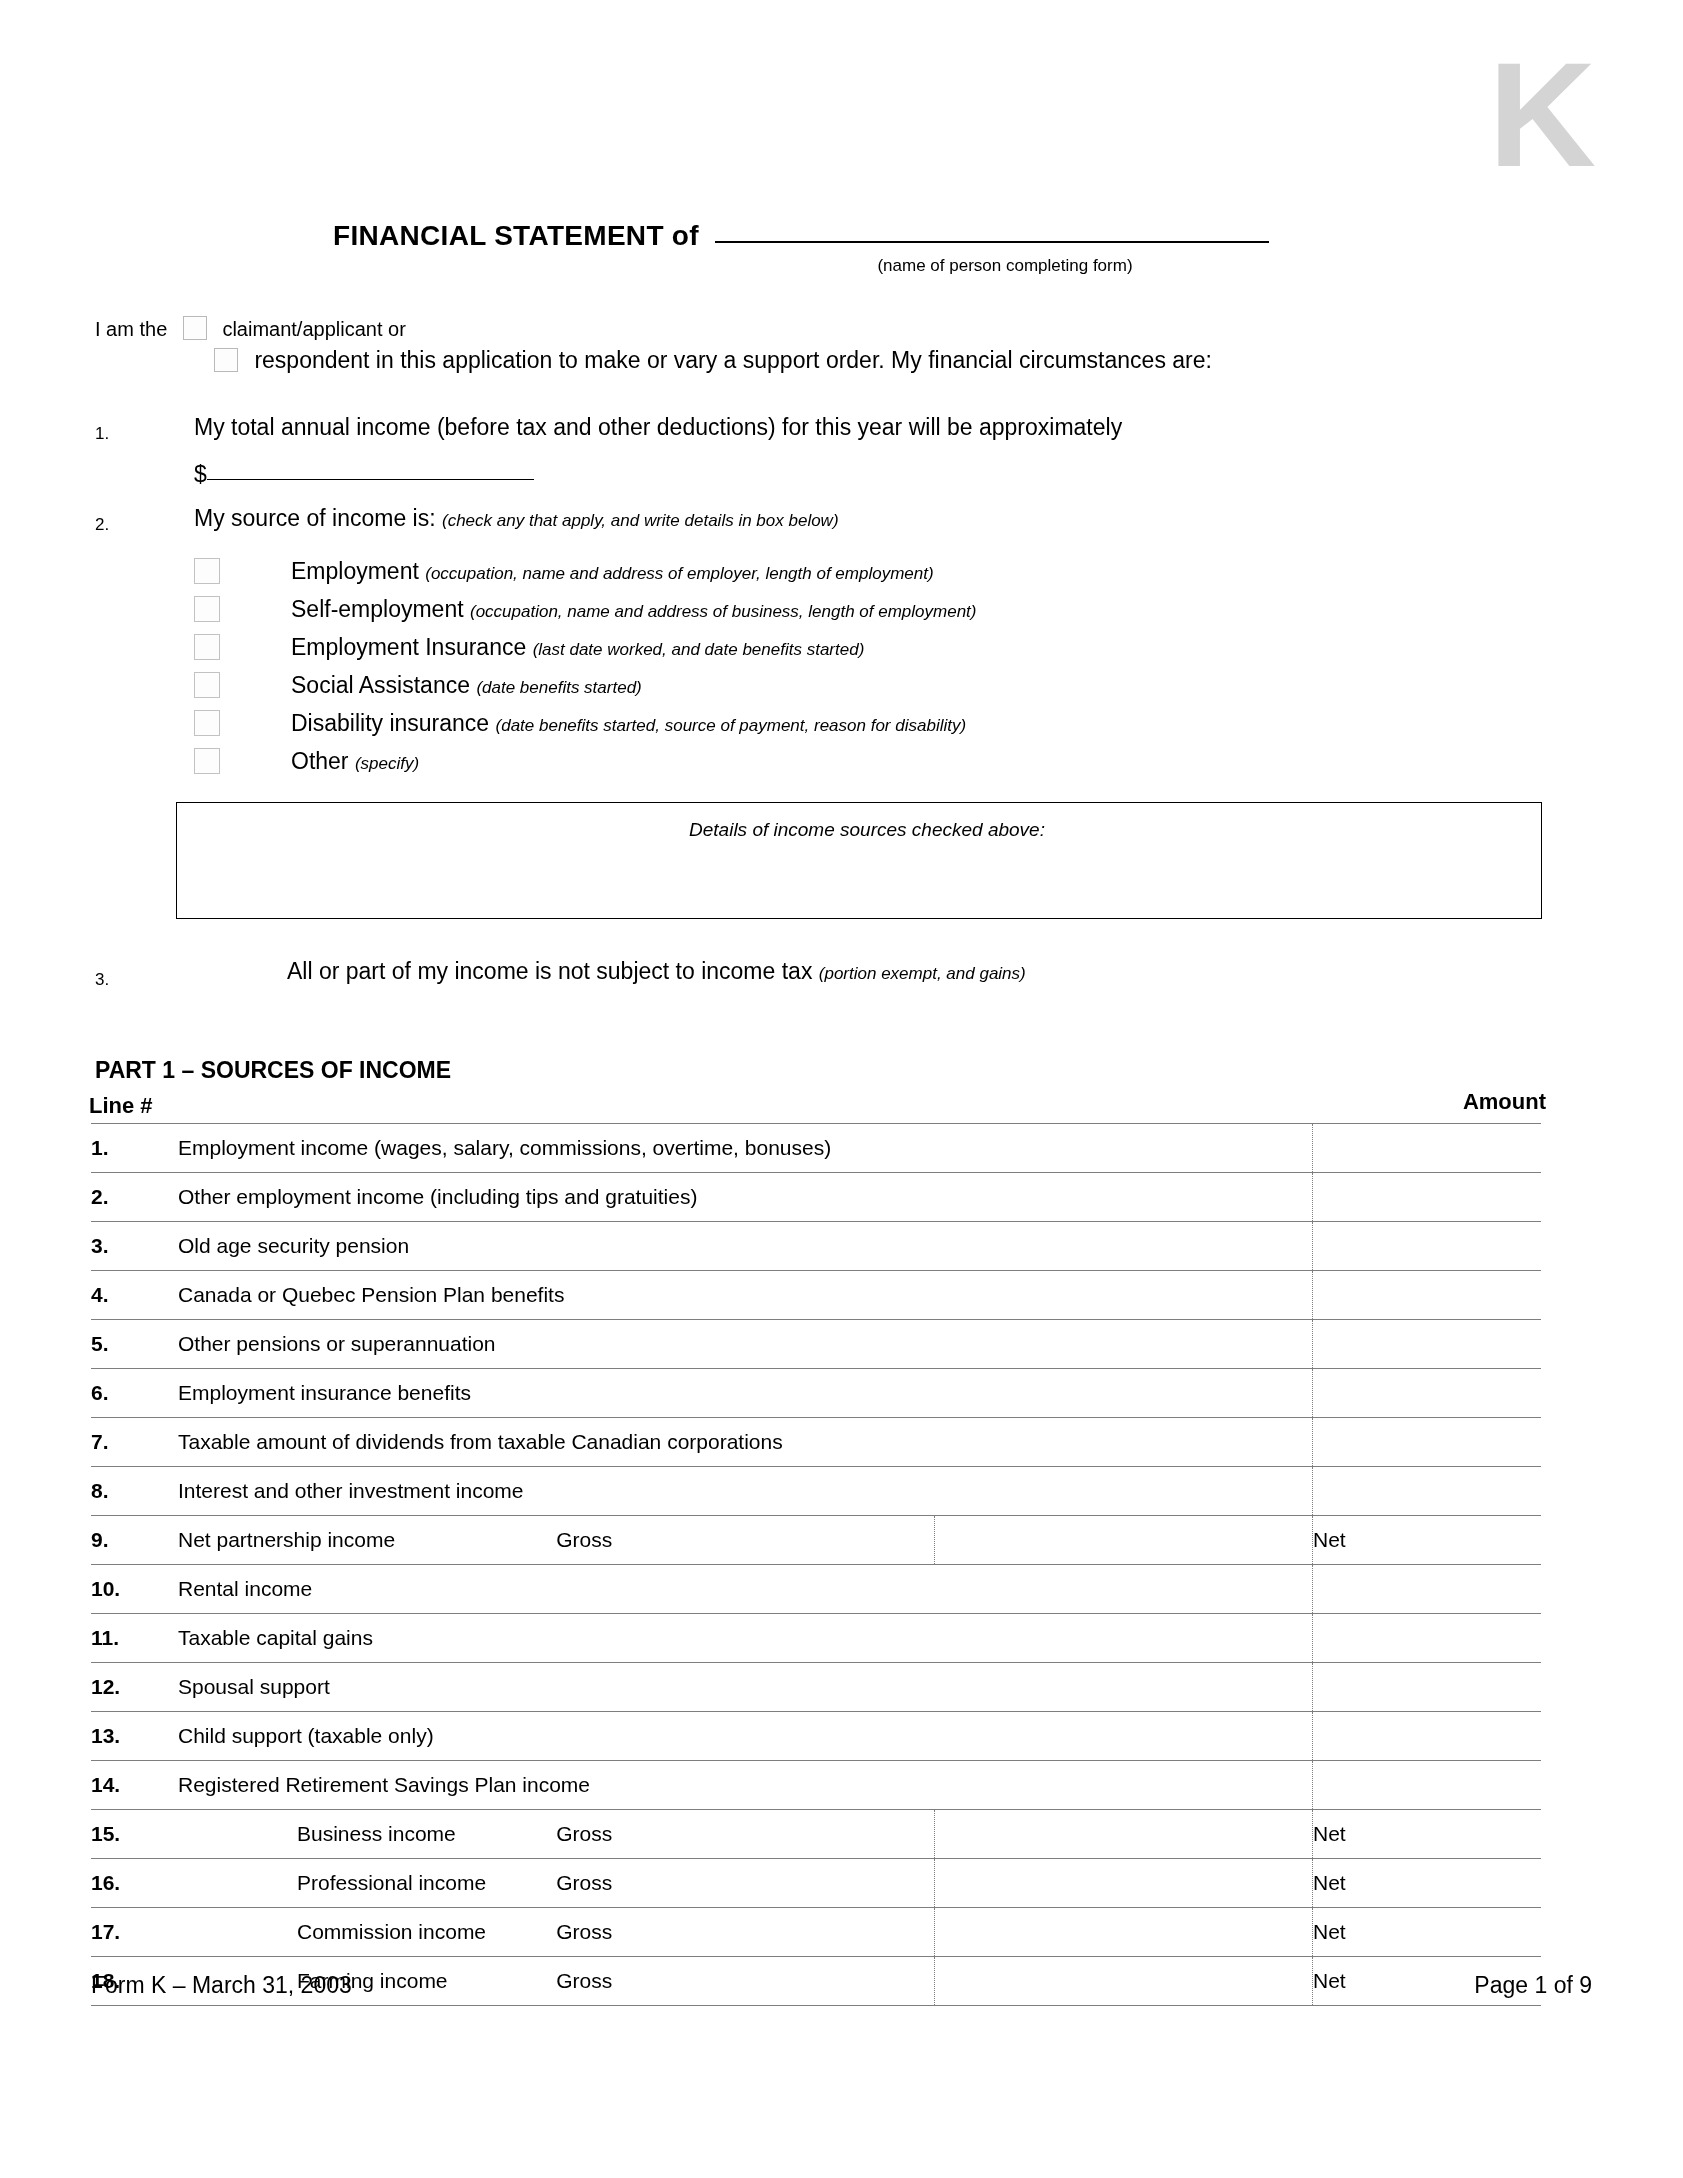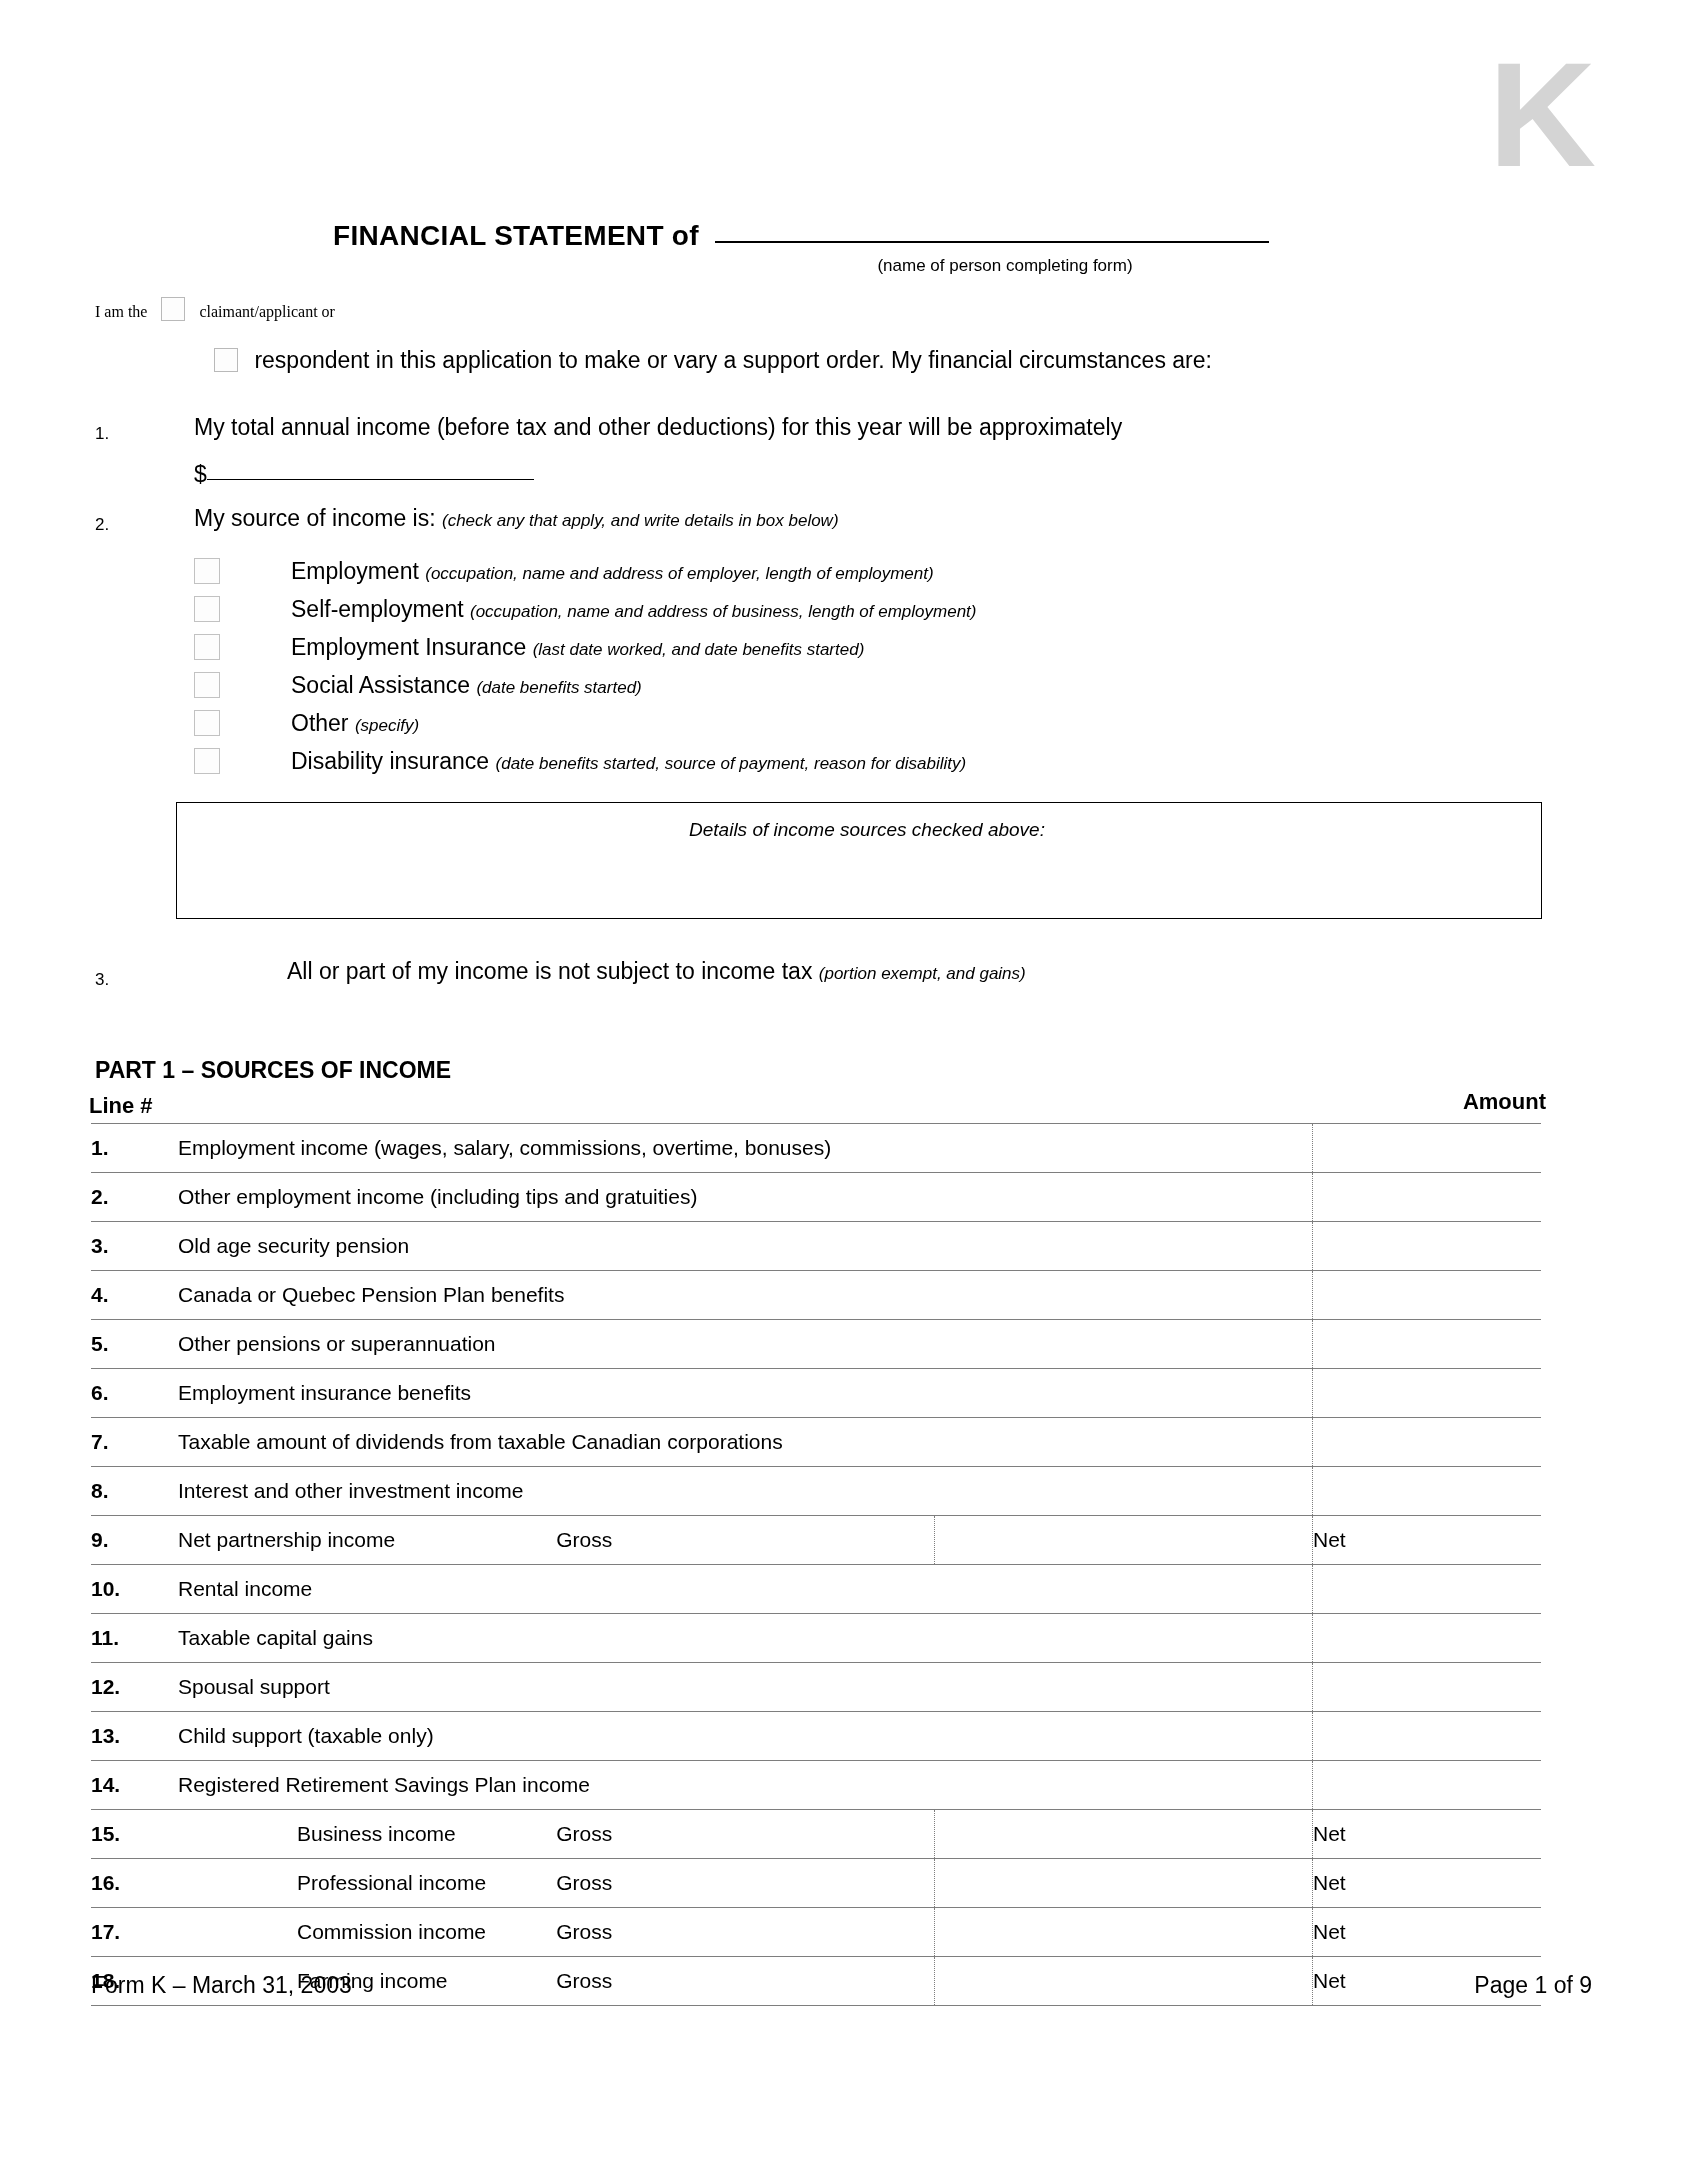--- a/index.html
+++ b/index.html
@@ -60,23 +60,22 @@
     font-size: 17px;
     text-align: center;
     margin-top: 4px;
     padding-left: 327px;
   }
 
   
   .iam-row {
     position: absolute;
     left: 95px;
-    top: 297px;
-    font-size: 16px;
-    font-family: Liberation Serif, serif;
+    top: 316px;
+    font-size: 20px;
   }
   .iam-row2 {
     position: absolute;
     left: 214px;
     top: 347px;
     font-size: 23px;
   }
   .cb {
     display: inline-block;
     width: 24px;
@@ -310,25 +309,25 @@
     <div class="src-row">
       <span class="src-cb"></span>
       <span class="src-label"><span>Employment Insurance</span> <i>(last date worked, and date benefits started)</i></span>
     </div>
     <div class="src-row">
       <span class="src-cb"></span>
       <span class="src-label"><span>Social Assistance</span> <i>(date benefits started)</i></span>
     </div>
     <div class="src-row">
       <span class="src-cb"></span>
+      <span class="src-label"><span>Disability insurance</span> <i>(date benefits started, source of payment, reason for disability)</i></span>
+    </div>
+    <div class="src-row">
+      <span class="src-cb"></span>
       <span class="src-label"><span>Other</span> <i>(specify)</i></span>
-    </div>
-    <div class="src-row">
-      <span class="src-cb"></span>
-      <span class="src-label"><span>Disability insurance</span> <i>(date benefits started, source of payment, reason for disability)</i></span>
     </div>
   </div>
 
   <div class="details-box">
     <div class="label">Details of income sources checked above:</div>
   </div>
 
   <div class="item3-num">3.</div>
   <div class="item3-text">
     <span>All or part of my income is not subject to income tax</span>

